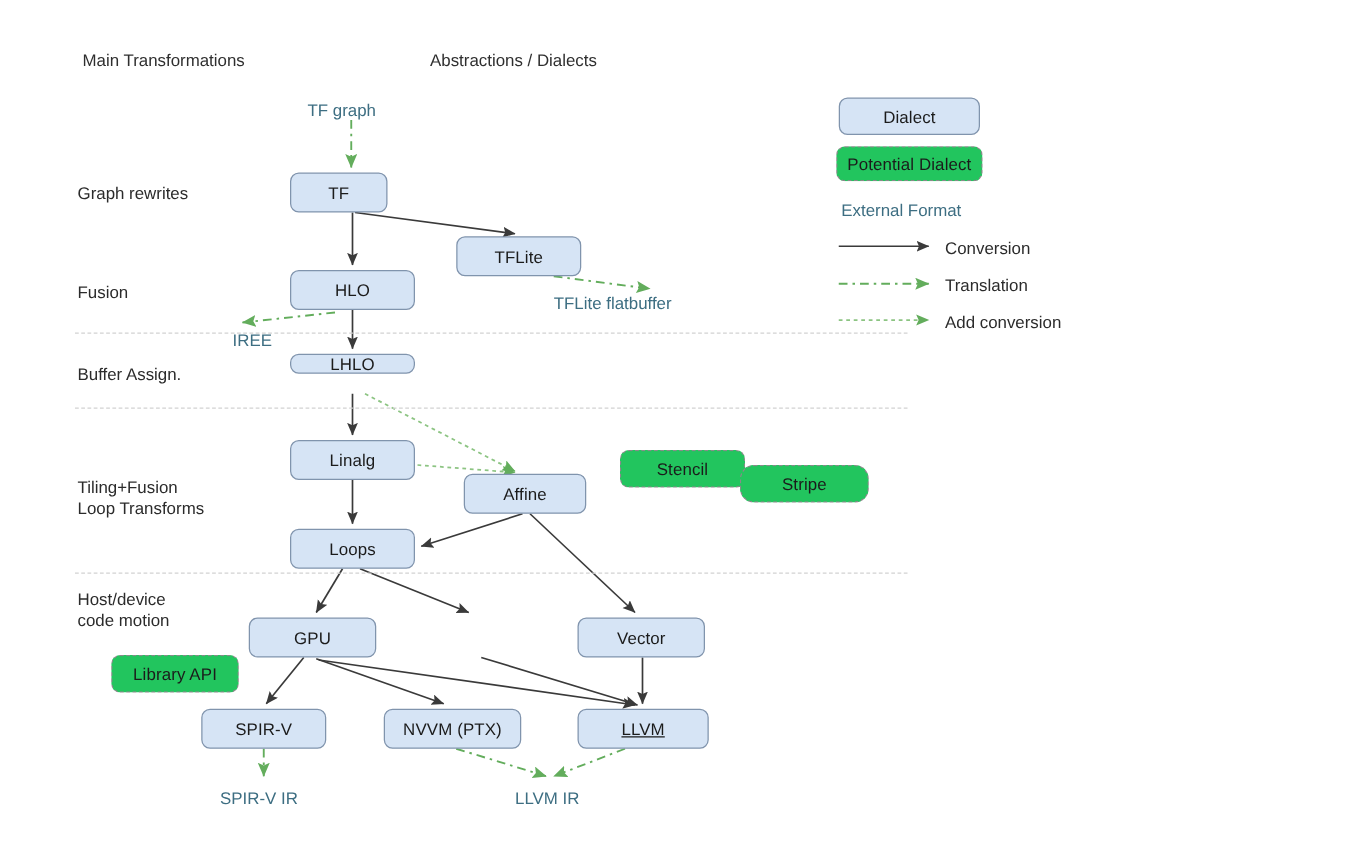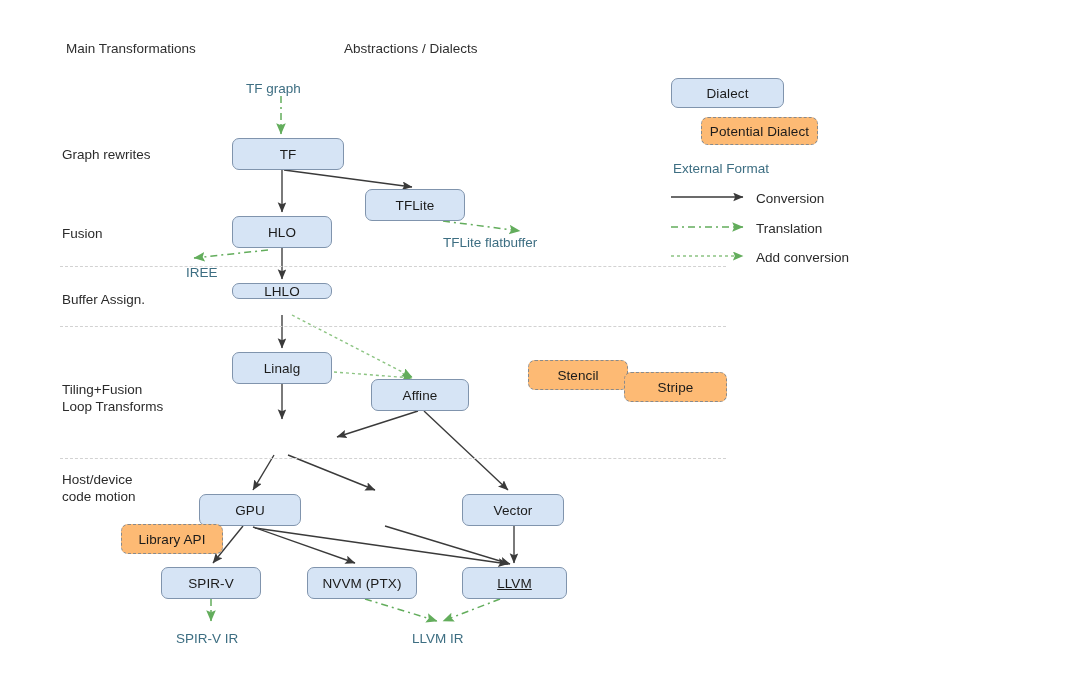--- a/index.html
+++ b/index.html
@@ -39,24 +39,23 @@
     border-radius: 7px;
     letter-spacing: .1px;
     white-space: nowrap;
   }
   .node.dialect {
     background: #d6e4f5;
     border: 1.3px solid #8094ad;
     color: #1b1b1b;
   }
   .node.potential {
-    background: #fdba74;
+    background: #22c55e;
     border: 1.5px dashed #8a8a8a;
     color: #1b1b1b;
-    margin-left: 32px;
   }
   
   .txt {
     position: absolute;
     font-size: 13.5px;
     color: #2b2b2b;
     white-space: nowrap;
     line-height: 17px;
   }
   .txt.header { font-size: 13.5px; color: #2f2f2f; }
@@ -150,34 +149,35 @@
   <div class="txt header" style="left:310px; top:40px;margin-left:34px;">Abstractions / Dialects</div>
 
   <div class="txt stage" style="left:62px; top:146px;">Graph rewrites</div>
   <div class="txt stage" style="left:62px; top:225px;">Fusion</div>
   <div class="txt stage" style="left:62px; top:291px;">Buffer Assign.</div>
   <div class="txt stage" style="left:62px; top:381px;">Tiling+Fusion</div>
   <div class="txt stage" style="left:62px; top:398px;">Loop Transforms</div>
   <div class="txt stage" style="left:62px; top:471px;">Host/device</div>
   <div class="txt stage" style="left:62px; top:488px;">code motion</div>
 
-  <div class="node dialect" style="left:232px; top:138px; width:112px; height:32px;">TF</div>
+  <div class="node dialect" style="left:232px; top:138px; width:78px; height:32px;">TF</div>
   <div class="node dialect" style="left:365px; top:189px; width:100px; height:32px;">TFLite</div>
   <div class="node dialect" style="left:232px; top:216px; width:100px; height:32px;">HLO</div>
   <div class="node dialect" style="left:232px; top:283px; width:100px; height:16px;">LHLO</div>
   <div class="node dialect" style="left:232px; top:352px; width:100px; height:32px;">Linalg</div>
   <div class="node dialect" style="left:371px; top:379px; width:98px; height:32px;">Affine</div>
+  <div class="node dialect" style="left:232px; top:423px; width:100px; height:32px;">Loops</div>
   <div class="node dialect" style="left:199px; top:494px; width:102px; height:32px;">GPU</div>
   <div class="node dialect" style="left:462px; top:494px; width:102px; height:32px;">Vector</div>
   <div class="node dialect" style="left:161px; top:567px; width:100px; height:32px;">SPIR-V</div>
   <div class="node dialect" style="left:307px; top:567px; width:110px; height:32px;">NVVM (PTX)</div>
   <div class="node dialect" style="left:462px; top:567px; width:105px; height:32px;text-decoration:underline;">LLVM</div>
 
   <div class="node potential" style="left:496px; top:360px; width:100px; height:30px;">Stencil</div>
-  <div class="node potential" style="left:592px; top:372px; width:103px; height:30px;">Stripe</div>
+  <div class="node potential" style="left:592px; top:372px; width:103px; height:30px;border-radius:11px;">Stripe</div>
   <div class="node potential" style="left:89px; top:524px; width:102px; height:30px;">Library API</div>
 
   <div class="txt ext" style="left:246px; top:80px;">TF graph</div>
   <div class="txt ext" style="left:186px; top:264px;">IREE</div>
   <div class="txt ext" style="left:443px; top:234px;">TFLite flatbuffer</div>
   <div class="txt ext" style="left:176px; top:630px;">SPIR-V IR</div>
   <div class="txt ext" style="left:412px; top:630px;">LLVM IR</div>
 
   <div class="node dialect" style="left:671px; top:78px; width:113px; height:30px;">Dialect</div>
   <div class="node potential" style="left:669px; top:117px; width:117px; height:28px;">Potential Dialect</div>

